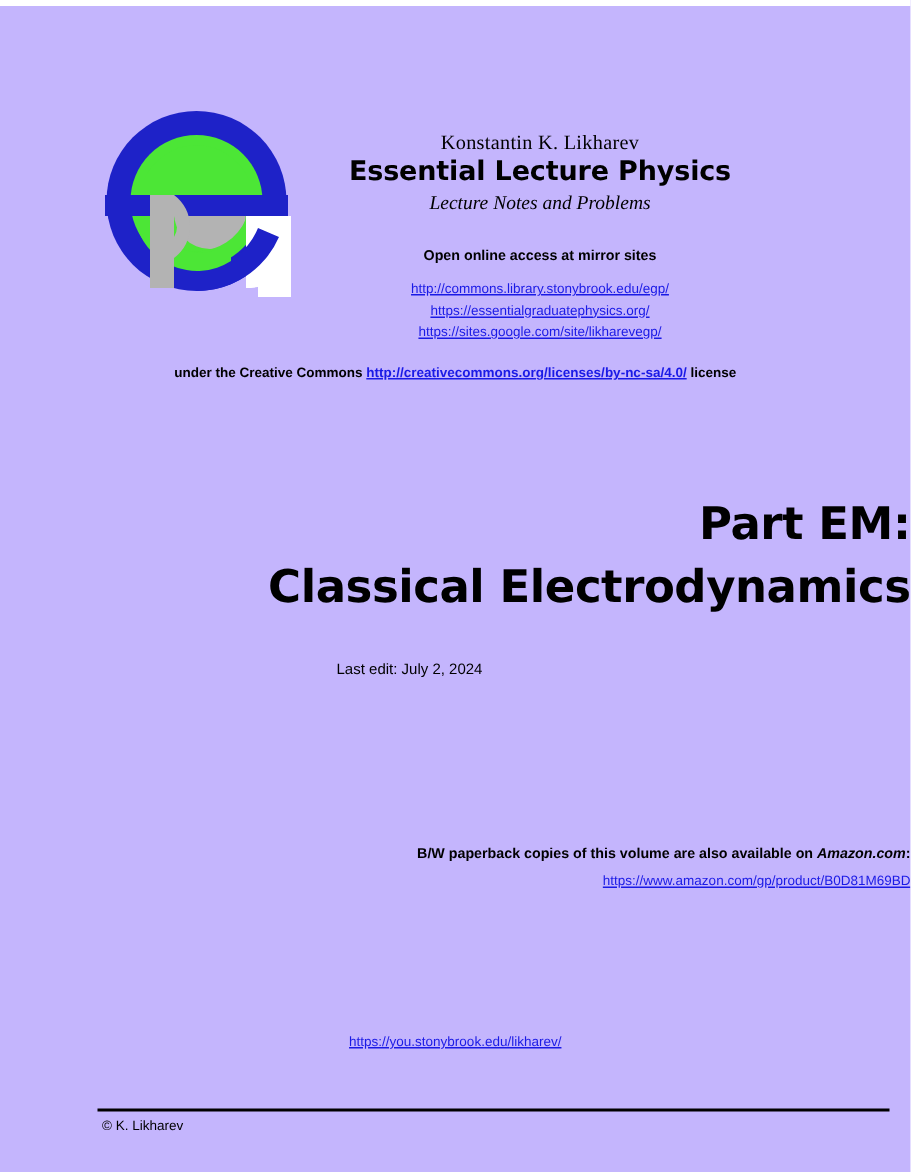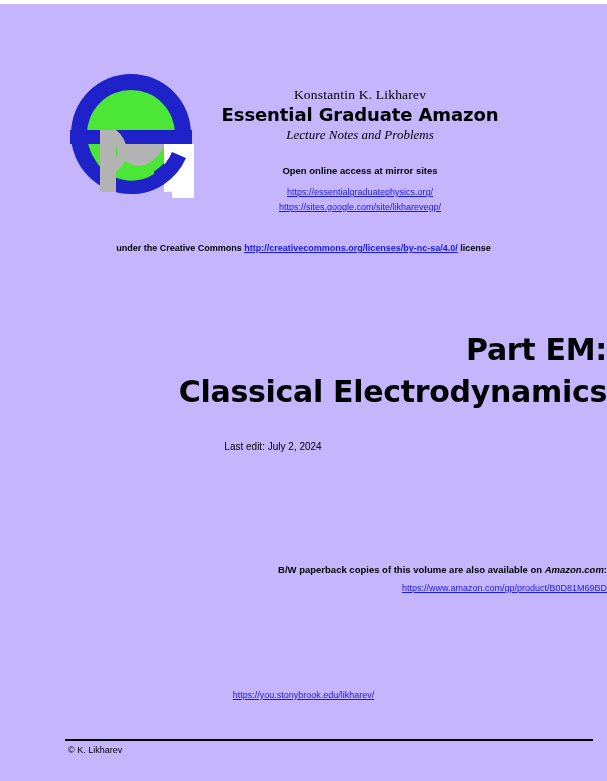--- a/index.html
+++ b/index.html
@@ -229,26 +229,27 @@
         <path d="M 22 74 A 42 42 0 0 0 86 102 L 86 88 A 30 30 0 0 1 36 74 Z" fill="#4ce636"></path>
 
         <rect x="32" y="58" width="16" height="62" fill="#b3b3b3"></rect>
 
         <path d="M 48 58 A 26 26 0 0 1 48 100 L 48 86 A 13 13 0 0 0 48 72 Z" fill="#b3b3b3"></path>
       </svg>
     </div>
 
     <div class="title-block">
       <div class="author-name">Konstantin K. Likharev</div>
-      <div class="series-title">Essential Graduate Amazon</div>
+      <div class="series-title">Essential Lecture Physics</div>
       <div class="series-subtitle">Lecture Notes and Problems</div>
     </div>
 
     <div class="access-block">
       <div class="access-label">Open online access at mirror sites</div>
+      <a class="mirror-link" href="#">http://commons.library.stonybrook.edu/egp/</a>
       <a class="mirror-link" href="#">https://essentialgraduatephysics.org/</a>
       <a class="mirror-link" href="#">https://sites.google.com/site/likharevegp/</a>
     </div>
 
     <div class="license-line">
       <span>under the Creative Commons </span><a class="lic-link" href="#">http://creativecommons.org/licenses/by-nc-sa/4.0/</a><span> license</span>
     </div>
 
   </div>
 

